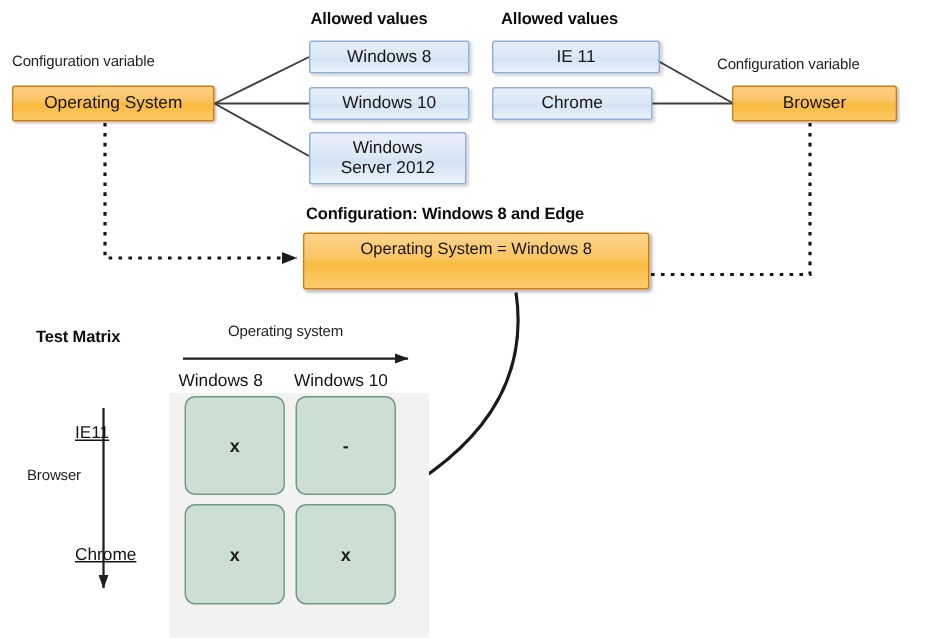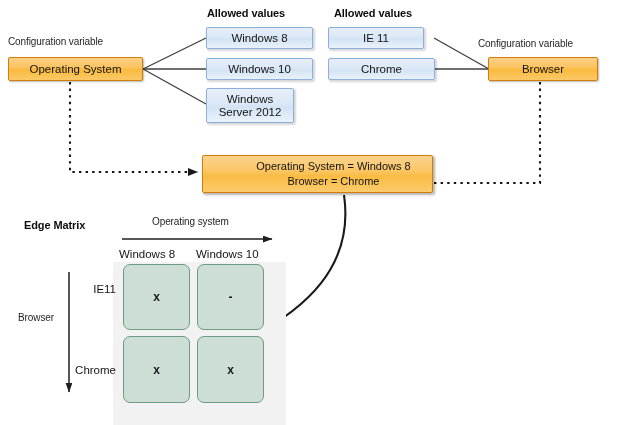--- a/index.html
+++ b/index.html
@@ -119,21 +119,22 @@
     position: absolute;
     font-size: 11.5px;
     color: #141414;
     white-space: nowrap;
   }
   .row-head {
     position: absolute;
     font-size: 11.5px;
     color: #141414;
     white-space: nowrap;
-    text-align: right;
+    text-align: left;
+    text-decoration: underline;
   }
 </style>
 </head>
 <body>
 
 <div id="stage">
 
   <svg id="wires" viewBox="0 0 622 425" width="622" height="425">
     <defs>
       <marker id="arrow-solid" markerWidth="9" markerHeight="9" refX="8" refY="3.2" orient="auto" markerUnits="userSpaceOnUse">
@@ -175,40 +176,40 @@
   <div class="caption" style="left:8px; top:36px;">Configuration variable</div>
 
   <div class="var-box" style="left:8px; top:57px; width:135px; height:24px;">Operating System</div>
 
   <div class="caption-bold" style="left:207px; top:7px;">Allowed values</div>
 
   <div class="val-box" style="left:206px; top:27px; width:107px; height:22px;">Windows 8</div>
 
   <div class="val-box" style="left:206px; top:58px; width:107px; height:22px;">Windows 10</div>
 
-  <div class="val-box" style="left:206px; top:88px; width:88px; height:35px; white-space:pre-line;">Windows
+  <div class="val-box" style="left:206px; top:88px; width:105px; height:35px; white-space:pre-line;">Windows
 Server 2012</div>
 
   <div class="caption-bold" style="left:334px; top:7px;">Allowed values</div>
 
-  <div class="val-box" style="left:328px; top:27px; width:96px; height:22px;">IE 11</div>
+  <div class="val-box" style="left:328px; top:27px; width:112px; height:22px;">IE 11</div>
 
   <div class="val-box" style="left:328px; top:58px; width:107px; height:22px;">Chrome</div>
 
   <div class="caption" style="left:478px; top:38px;">Configuration variable</div>
 
   <div class="var-box" style="left:488px; top:57px; width:110px; height:24px;">Browser</div>
 
+  <div class="caption-bold" style="left:204px; top:137px;">Configuration: Windows 8 and Edge</div>
 
   <div id="config-box" style="left:202px; top:155px; width:231px; height:38px;">
-    <div class="config-line" style="left:38px; top:4px; width:185px; text-align:center;">Operating System = Windows 8</div>
-    <div class="config-line" style="left:38px; top:19px; width:185px; text-align:center;">Browser = Chrome</div>
+    <div class="config-line" style="left:22px; top:4px; width:185px; text-align:center;">Operating System = Windows 8</div>
   </div>
 
-  <div class="caption-bold" style="left:24px; top:219px;">Edge Matrix</div>
+  <div class="caption-bold" style="left:24px; top:219px;">Test Matrix</div>
 
   <div class="caption" style="left:152px; top:216px;">Operating system</div>
 
   <div class="caption" style="left:18px; top:312px;">Browser</div>
 
   <div id="matrix-bg" style="left:113px; top:262px; width:173px; height:163px;"></div>
 
   <div class="col-head" style="left:119px; top:248px;">Windows 8</div>
   <div class="col-head" style="left:196px; top:248px;">Windows 10</div>
 

